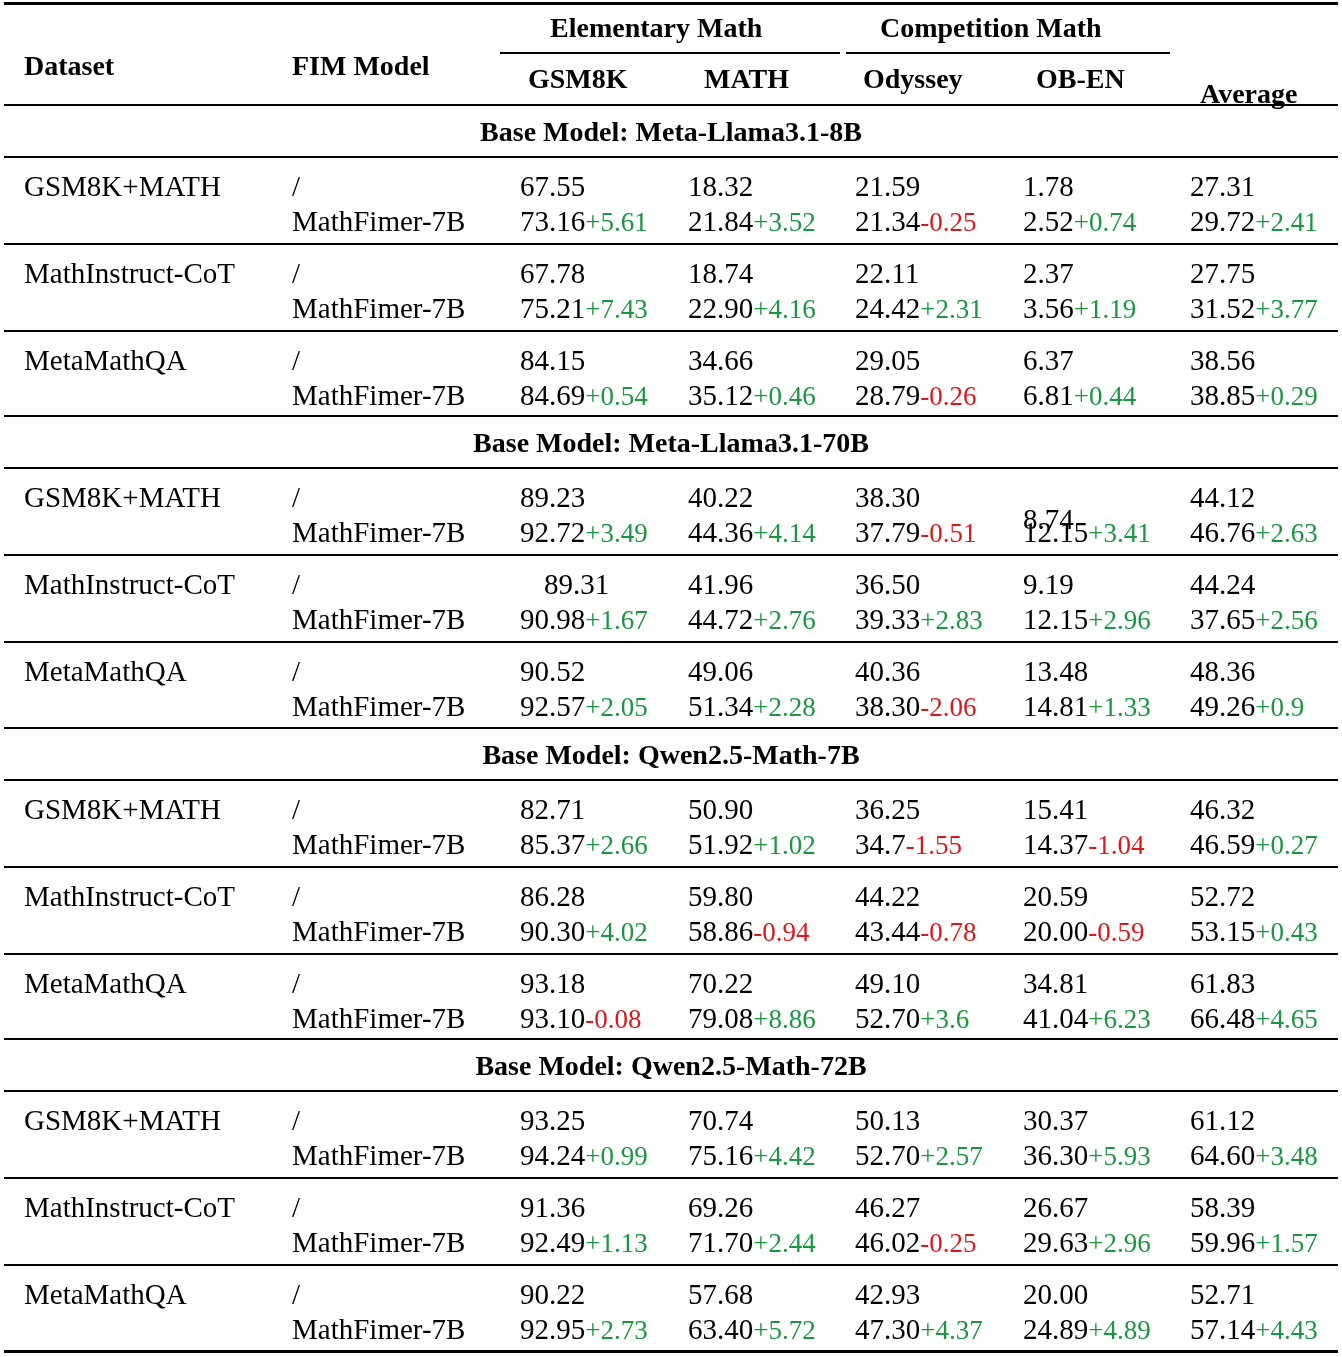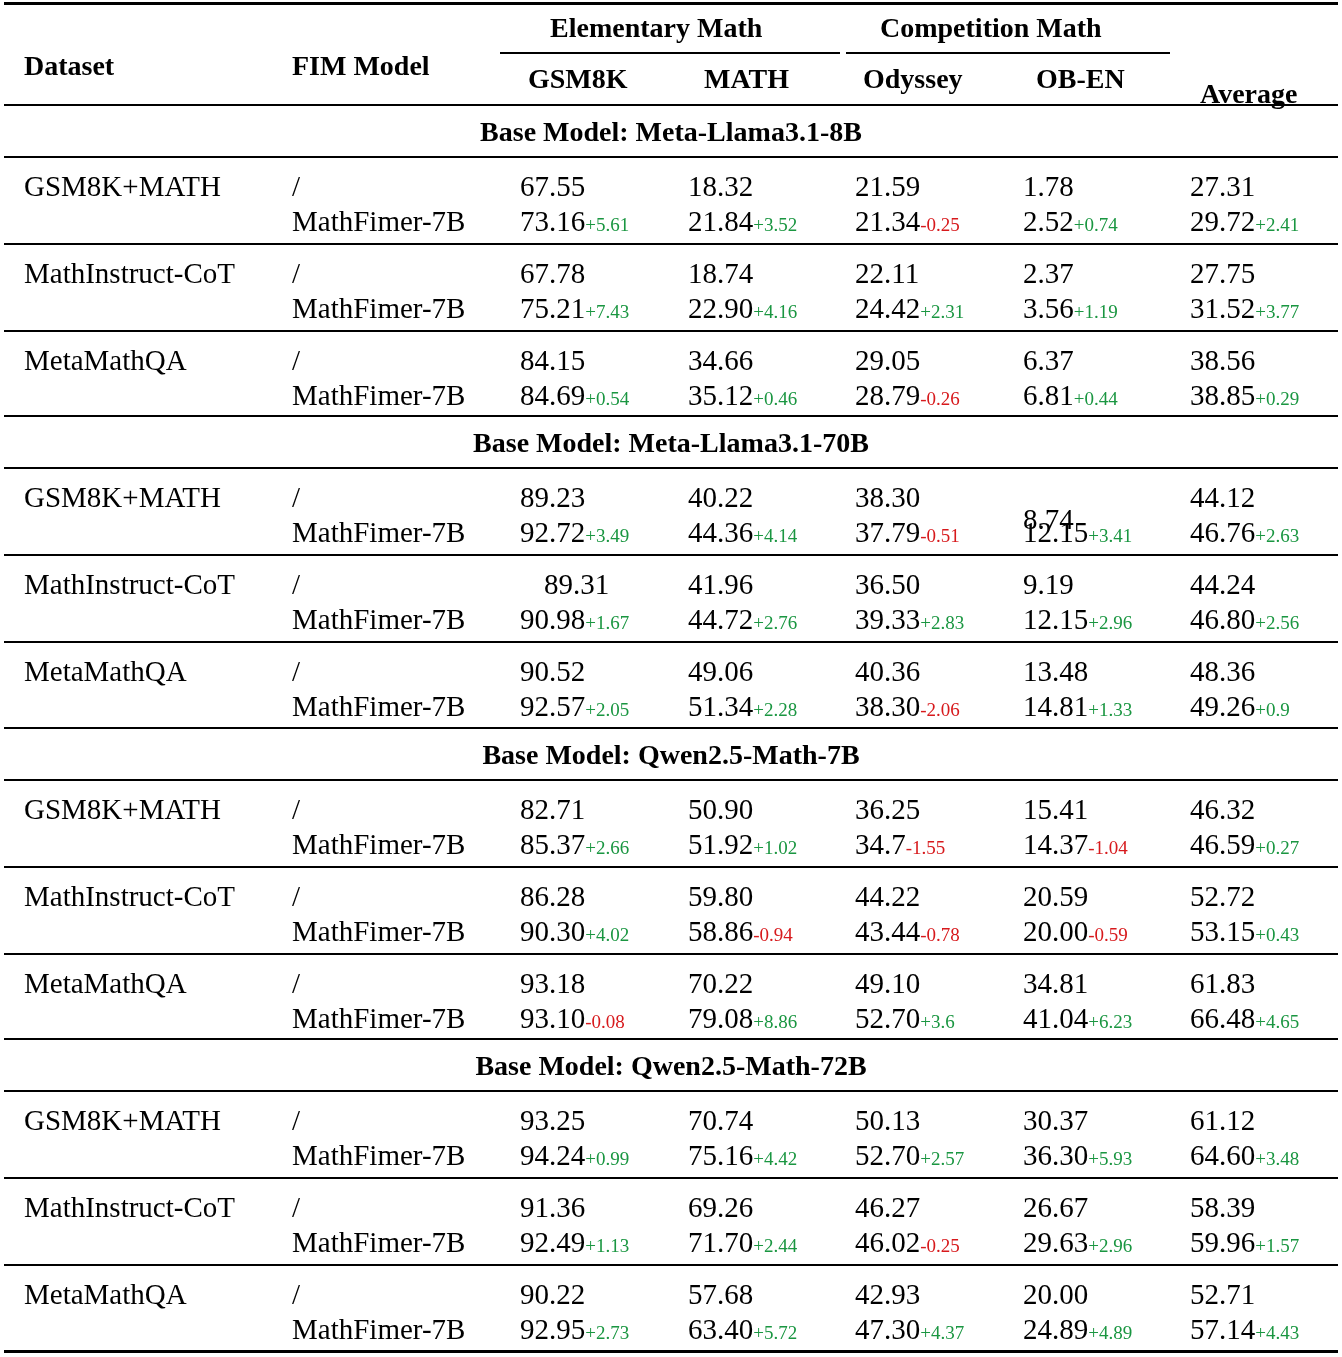--- a/index.html
+++ b/index.html
@@ -9,21 +9,21 @@
   }
   .rule { position: absolute; left: 4px; width: 1334px; background: #000; }
   .rule.thick { height: 3px; }
   .rule.thin { height: 2px; }
   .cmid { position: absolute; height: 1.5px; background: #000; }
   .txt { position: absolute; white-space: nowrap; line-height: 1; }
   .hdr { font-weight: bold; font-size: 28px; }
   .group-title { position: absolute; left: 0; width: 1342px; text-align: center;
     font-weight: bold; font-size: 28px; line-height: 1; }
   .cell { font-size: 29px; }
-  .delta { font-size: 19px; }
+  .delta { font-size: 27px; }
   .pos { color: #1a9641; }
   .neg { color: #d7191c; }
 </style>
 </head>
 <body>
 
 <div id="table-root">
 
   <div class="rule thick" style="top:2px;"></div>
   <div class="cmid" style="top:52px; left:500px; width:340px;"></div>
@@ -118,21 +118,21 @@
           <span class="txt cell" style="left:292px; top:605px;">MathFimer-7B</span>
           <span class="txt cell" style="left:544px; top:570px;">89.31</span>
           <span class="txt" style="left:520px; top:605px;"><span class="cell">90.98</span><span class="delta pos">+1.67</span></span>
           <span class="txt cell" style="left:688px; top:570px;">41.96</span>
           <span class="txt" style="left:688px; top:605px;"><span class="cell">44.72</span><span class="delta pos">+2.76</span></span>
           <span class="txt cell" style="left:855px; top:570px;">36.50</span>
           <span class="txt" style="left:855px; top:605px;"><span class="cell">39.33</span><span class="delta pos">+2.83</span></span>
           <span class="txt cell" style="left:1023px; top:570px;">9.19</span>
           <span class="txt" style="left:1023px; top:605px;"><span class="cell">12.15</span><span class="delta pos">+2.96</span></span>
           <span class="txt cell" style="left:1190px; top:570px;">44.24</span>
-          <span class="txt" style="left:1190px; top:605px;"><span class="cell">46.80</span><span class="delta pos">+2.56</span></span>
+          <span class="txt" style="left:1190px; top:605px;"><span class="cell">37.65</span><span class="delta pos">+2.56</span></span>
         </div>
         <div>
           <div class="rule thin" style="top:641px; height:1.5px;"></div>
           <span class="txt cell" style="left:24px; top:657px;">MetaMathQA</span>
           <span class="txt cell" style="left:292px; top:657px;">/</span>
           <span class="txt cell" style="left:292px; top:692px;">MathFimer-7B</span>
           <span class="txt cell" style="left:520px; top:657px;">90.52</span>
           <span class="txt" style="left:520px; top:692px;"><span class="cell">92.57</span><span class="delta pos">+2.05</span></span>
           <span class="txt cell" style="left:688px; top:657px;">49.06</span>
           <span class="txt" style="left:688px; top:692px;"><span class="cell">51.34</span><span class="delta pos">+2.28</span></span>

